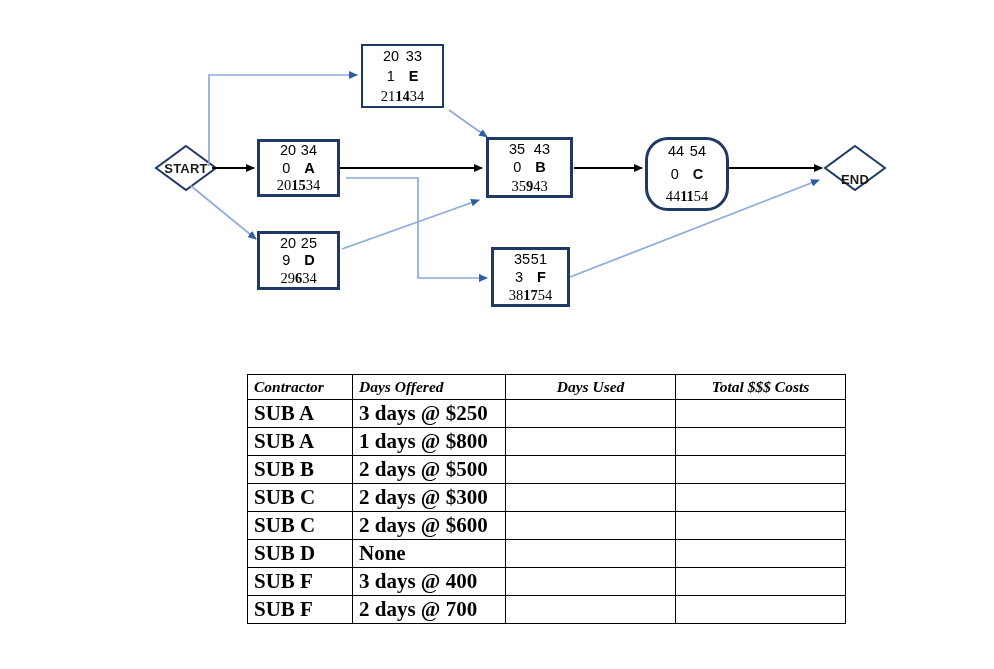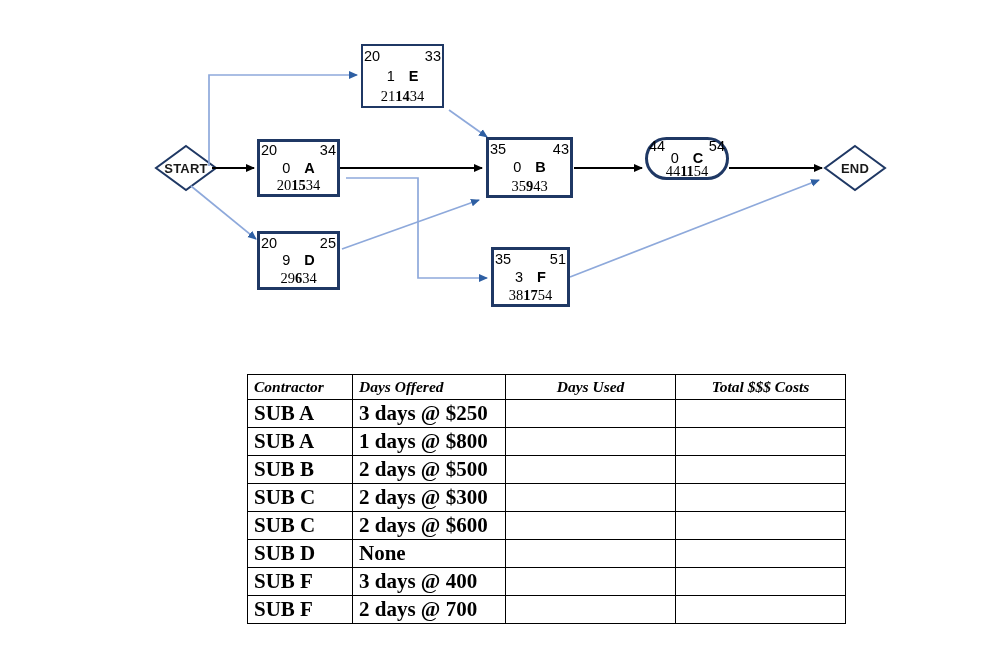--- a/index.html
+++ b/index.html
@@ -42,21 +42,21 @@
     border: 2px solid #1F3864;
     background: #ffffff;
     font-family: "Liberation Sans", sans-serif;
     z-index: 5;
   }
   .node .row {
     display: flex;
     justify-content: space-between;
     align-items: center;
     height: 33.33%;
-    padding: 0 1px;
+    padding: 0 20px;
     box-sizing: border-box;
     font-size: 14.5px;
     color: #000000;
     line-height: 1;
   }
   .node .row.mid {
     justify-content: center;
     gap: 14px;
   }
   .node .row .cell { white-space: nowrap; }
@@ -157,21 +157,21 @@
 
       <path d="M346,178 L418,178 L418,278 L487,278" fill="none" stroke="#8EA9DB" stroke-width="1.7" marker-end="url(#arrowBlue)"></path>
 
       <line x1="570" y1="277" x2="819" y2="180" stroke="#8EA9DB" stroke-width="1.7" marker-end="url(#arrowBlue)"></line>
     </svg>
 
     <div class="terminator" style="left:156px; top:146px; width:60px; height:44px;">
       <div class="diamond-label">START</div>
     </div>
 
-    <div class="terminator" style="left:825px; top:146px; width:60px; height:44px;">
+    <div class="terminator" style="left:825px; top:157px; width:60px; height:44px;">
       <div class="diamond-label">END</div>
     </div>
 
     <div class="node" style="left:361px; top:44px; width:83px; height:64px;">
       <div class="row top">
         <span class="cell">20</span>
         <span class="cell">33</span>
       </div>
       <div class="row mid">
         <span class="cell">1</span>
@@ -241,21 +241,21 @@
         <span class="cell">3</span>
         <span class="cell b">F</span>
       </div>
       <div class="row bot">
         <span class="cell">38</span>
         <span class="cell b">17</span>
         <span class="cell">54</span>
       </div>
     </div>
 
-    <div class="node" style="left:645px; top:137px; width:84px; height:43px; border-width:3px;border-radius:23px;">
+    <div class="node" style="left:645px; top:137px; width:84px; height:74px; border-width:3px;border-radius:23px;">
       <div class="row top">
         <span class="cell">44</span>
         <span class="cell">54</span>
       </div>
       <div class="row mid">
         <span class="cell">0</span>
         <span class="cell b">C</span>
       </div>
       <div class="row bot">
         <span class="cell">44</span>

